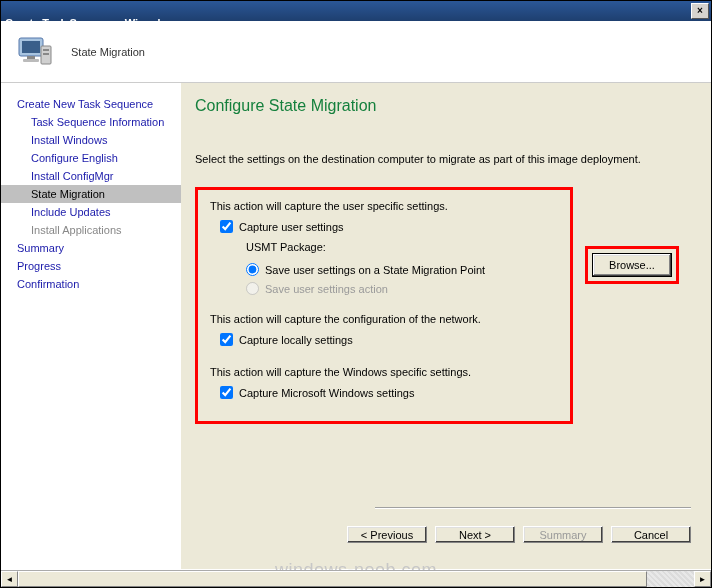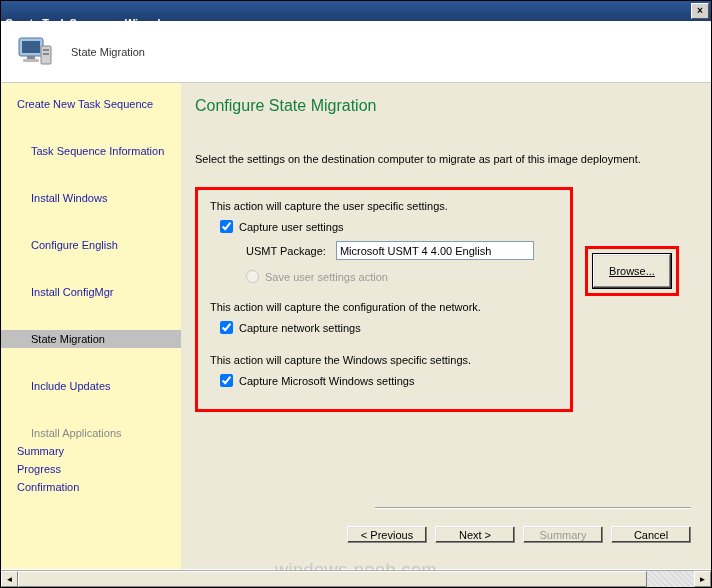--- a/index.html
+++ b/index.html
@@ -61,31 +61,31 @@
   }
   
   .body {
     display: flex;
     height: calc(100% - 20px - 62px - 18px);
     background: #ece9d8;
   }
   
   .sidebar {
     width: 180px;
-    background: #fef9c3;
+    background: #ffffff;
     padding: 12px 0 0 0;
     font-size: 11px;
   }
   .sidebar .item {
     padding: 3px 4px 3px 16px;
     color: #1a1aaa;
     cursor: pointer;
     white-space: nowrap;
   }
-  .sidebar .item.sub { padding-left: 30px; margin-top: 29px; }
+  .sidebar .item.sub { padding-left: 30px; }
   .sidebar .item.active {
     background: #c0c0c0;
     color: #000;
   }
   .sidebar .item.dim { color: #888; }
   
   .main {
     flex: 1;
     background: #ece9d8;
     padding: 14px 20px 10px 14px;
@@ -142,21 +142,21 @@
     border: 1px solid #848484;
     border-top-color: #fff;
     border-left-color: #fff;
     box-shadow: inset -1px -1px #404040, inset 1px 1px #dfdfdf;
     font-family: Tahoma, sans-serif;
     font-size: 11px;
     padding: 0;
     cursor: pointer;
     text-align: center;
   }
-  .btn.browse { width: 80px; height: 36px; text-decoration: underline; }
+  .btn.browse { width: 80px; height: 24px; }
   .btn.browse.default {
     border: 1px solid #000;
     box-shadow: inset -1px -1px #404040, inset 1px 1px #fff, inset -2px -2px #848484, inset 2px 2px #dfdfdf;
   }
   
   .footer {
     position: absolute;
     right: 20px;
     bottom: 26px;
     display: flex;
@@ -258,32 +258,35 @@
     <div class="instr">Select the settings on the destination computer to migrate as part of this image deployment.</div>
 
     <div class="highlight-box">
       <div class="section-txt">This action will capture the user specific settings.</div>
       <div class="chk-row">
         <input type="checkbox" checked="" style="">
         <span>Capture user settings</span>
       </div>
       <div class="pkg-row">
         <span>USMT Package:</span>
-        <input class="pkg-input" type="text" readonly="" value="Microsoft USMT 4 4.00 English" style="">
+      </div>
+      <div class="radio-row">
+        <input type="radio" name="save" checked="" style="">
+        <span>Save user settings on a State Migration Point</span>
       </div>
       <div class="radio-row disabled">
         <input type="radio" name="save" disabled="" style="">
         <span>Save user settings action</span>
       </div>
 
       <div class="gap"></div>
       <div class="section-txt">This action will capture the configuration of the network.</div>
       <div class="chk-row">
         <input type="checkbox" checked="" style="">
-        <span>Capture network settings</span>
+        <span>Capture locally settings</span>
       </div>
 
       <div class="gap"></div>
       <div class="section-txt">This action will capture the Windows specific settings.</div>
       <div class="chk-row">
         <input type="checkbox" checked="" style="">
         <span>Capture Microsoft Windows settings</span>
       </div>
     </div>
 

